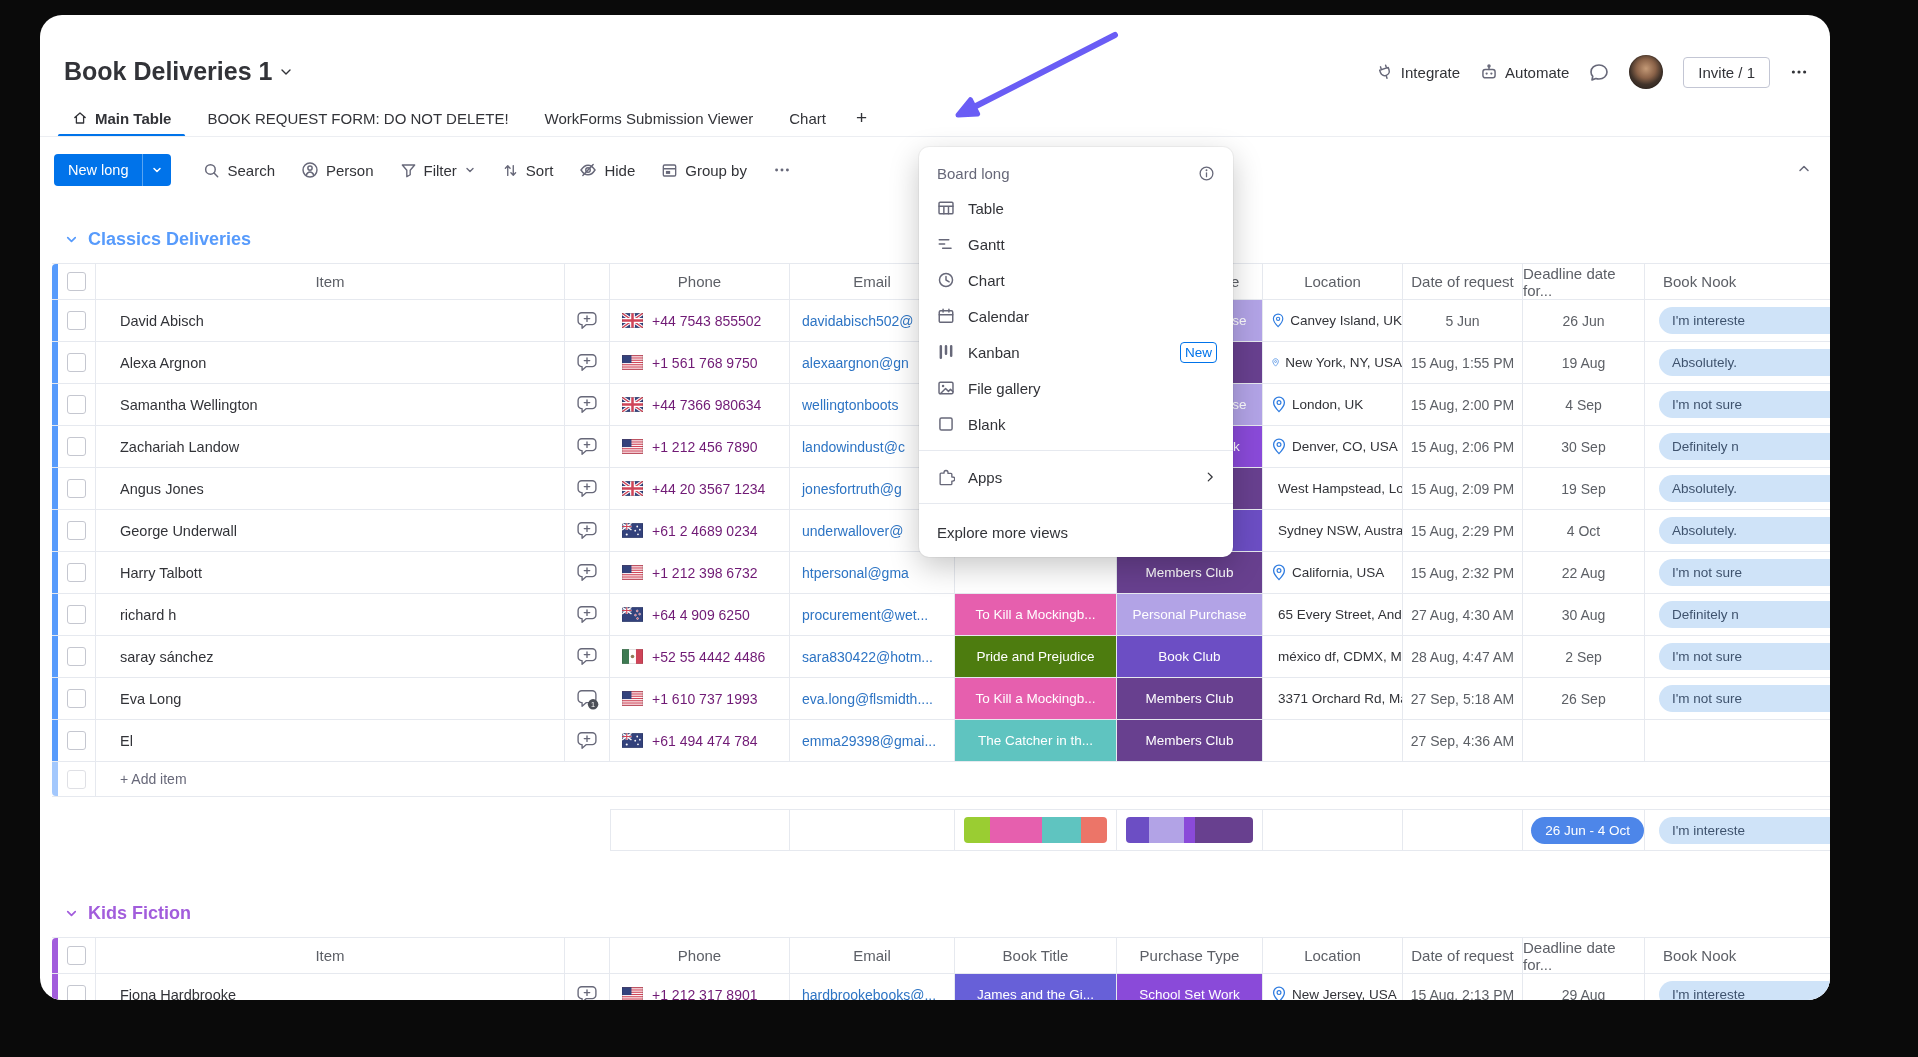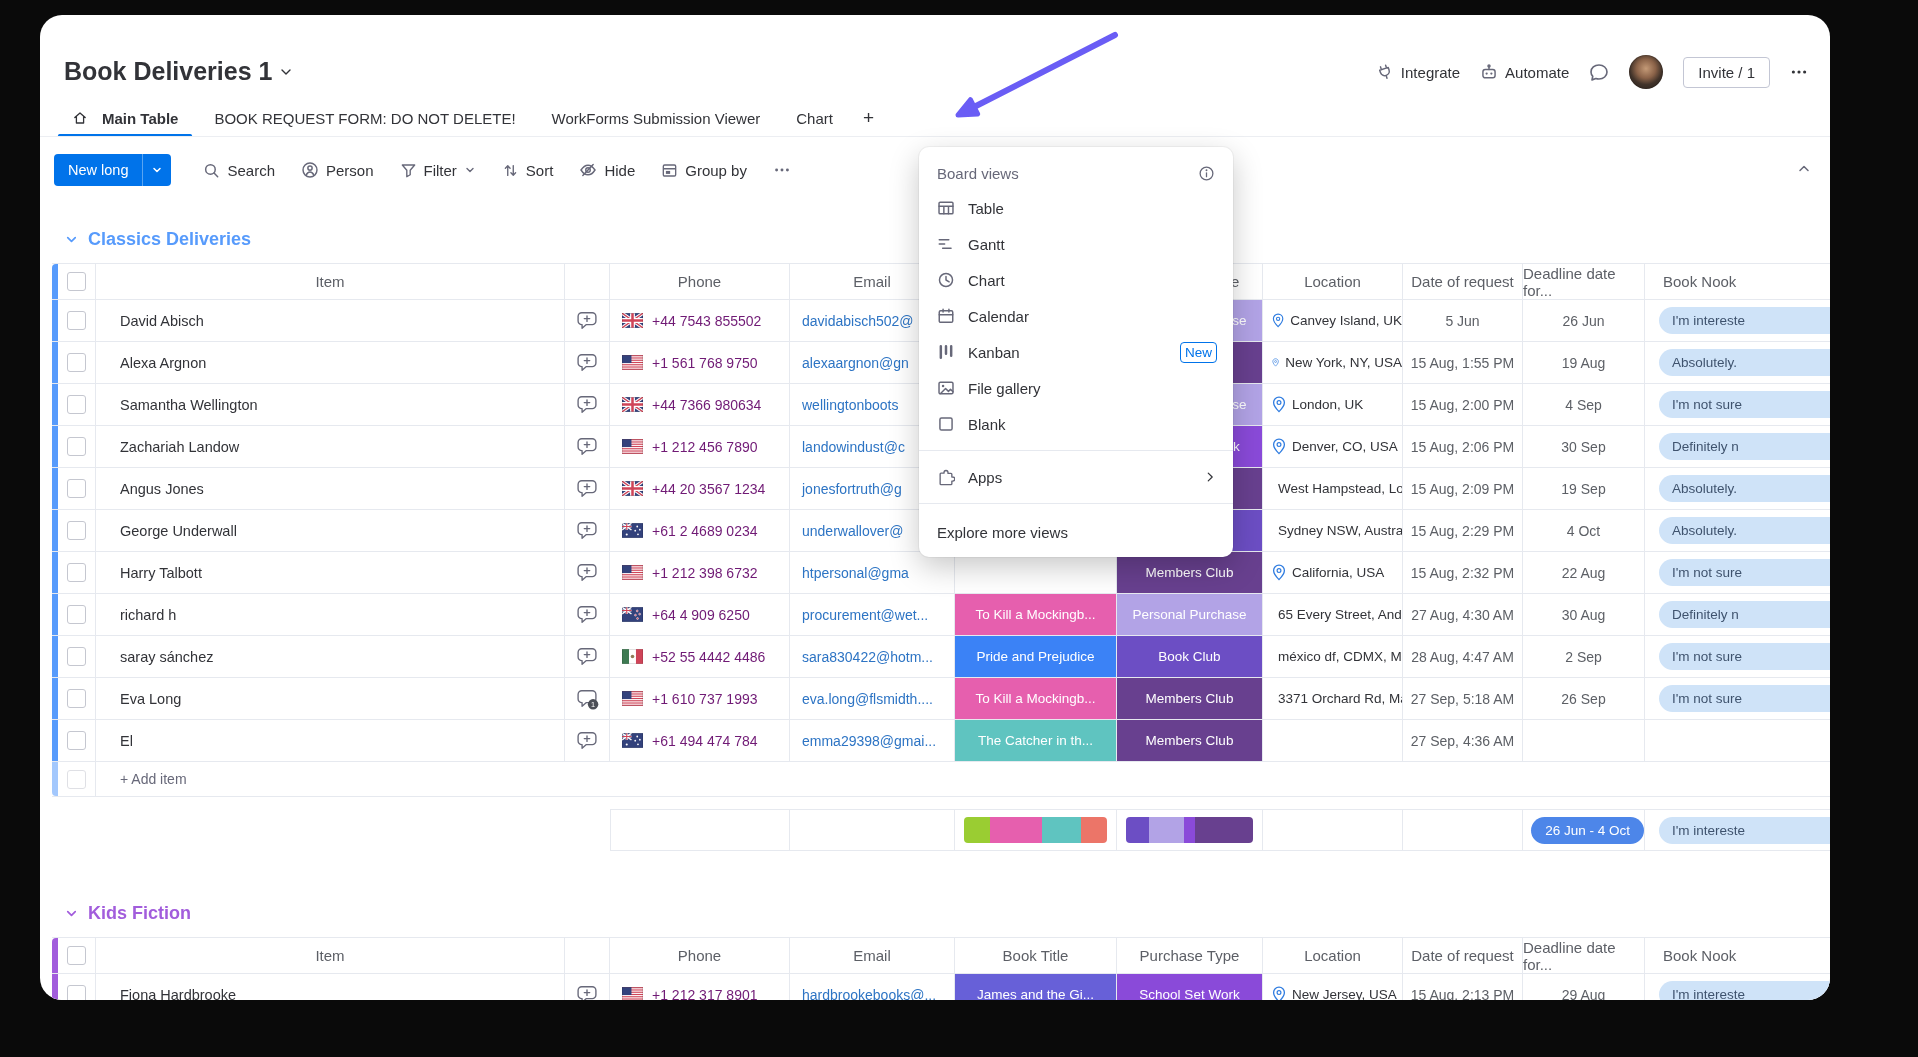--- a/index.html
+++ b/index.html
@@ -10,21 +10,21 @@
   .board-title-row{position:absolute;left:24px;top:42px;display:flex;align-items:center;gap:6px;}
   .board-title{font-size:25px;font-weight:600;color:#323338;}
   .hdr-right{position:absolute;right:22px;top:40px;display:flex;align-items:center;gap:20px;}
   .hdr-item{display:flex;align-items:center;gap:7px;font-size:15px;color:#323338;cursor:pointer;}
   .avatar{width:34px;height:34px;border-radius:50%;
     background:radial-gradient(circle at 50% 40%, #c49a77 0%, #8a6248 36%, #41332a 60%, #221c17 100%);
     box-shadow:0 0 0 1px rgba(0,0,0,.12) inset;}
   .invite-btn{border:1px solid #c3c6d4;border-radius:4px;padding:6px 14px;font-size:15px;color:#323338;background:#fff;}
   
   .tabs{position:absolute;left:14px;top:86px;display:flex;align-items:center;height:34px;}
-  .tab{display:flex;align-items:center;gap:14px;padding:0 18px;font-size:15px;color:#323338;height:34px;
+  .tab{display:flex;align-items:center;gap:7px;padding:0 18px;font-size:15px;color:#323338;height:34px;
     position:relative;white-space:nowrap;cursor:pointer;}
   .tab.active{font-weight:600;}
   .tab.active:after{content:"";position:absolute;left:4px;right:4px;bottom:-2px;height:3px;background:#0073ea;border-radius:2px;}
   .tab.addview{padding:0 12px;font-size:19px;color:#323338;}
   .tabs-divider{position:absolute;left:0;right:0;top:121px;height:1px;background:#eceef2;}
   
   .toolbar{position:absolute;left:14px;top:139px;display:flex;align-items:center;gap:6px;}
   .btn-new{display:flex;align-items:stretch;background:#0073ea;border-radius:4px;overflow:hidden;color:#fff;
     font-size:14.5px;height:32px;margin-right:16px;cursor:pointer;}
   .btn-new .lbl{padding:0 14px;display:flex;align-items:center;}
@@ -780,21 +780,21 @@
               <circle cx="10" cy="7" r="1.7" fill="#907a56"></circle>
             </g>
             <rect x="0.3" y="0.3" width="19.4" height="13.4" fill="none" stroke="rgba(0,0,0,0.18)" stroke-width="0.6"></rect>
           </svg>
           <span>+52 55 4442 4486</span>
         </div>
         <div class="cell c-email">
           <span>sara830422@hotm...</span>
         </div>
         <div class="cell c-book">
-          <div class="pill" style="background: #3b82f6;">Pride and Prejudice</div>
+          <div class="pill" style="background: #4d7c0f;">Pride and Prejudice</div>
         </div>
         <div class="cell c-purchase">
           <div class="pill" style="background: rgb(108, 78, 196);">Book Club</div>
         </div>
         <div class="cell c-loc">
           <svg width="14" height="17" viewBox="0 0 14 17">
             <path d="M7,1.2 C3.9,1.2 1.6,3.6 1.6,6.6 C1.6,10.4 7,15.6 7,15.6 S12.4,10.4 12.4,6.6 C12.4,3.6 10.1,1.2 7,1.2 Z" fill="none" stroke="#2f7ce0" stroke-width="1.3"></path>
             <circle cx="7" cy="6.6" r="1.9" fill="none" stroke="#2f7ce0" stroke-width="1.2"></circle>
           </svg>
           <span>méxico df, CDMX, M...</span>
@@ -1057,21 +1057,21 @@
           <span>29 Aug</span>
         </div>
         <div class="cell c-nook">
           <div class="chip">I'm intereste</div>
         </div>
       </div>
     </div>
 
   <div class="menu">
     <div class="menu-head">
-      <span>Board views</span>
+      <span>Board long</span>
       <span class="ico">
         <svg width="17" height="17" viewBox="0 0 16 16">
             <g fill="none" stroke="#676879" stroke-width="1.2">
               <circle cx="8" cy="8" r="6"></circle>
               <path d="M8,7.4 V11" stroke-linecap="round"></path>
             </g>
             <circle cx="8" cy="5" r="0.9" fill="#676879"></circle>
           </svg>
       </span>
     </div>

